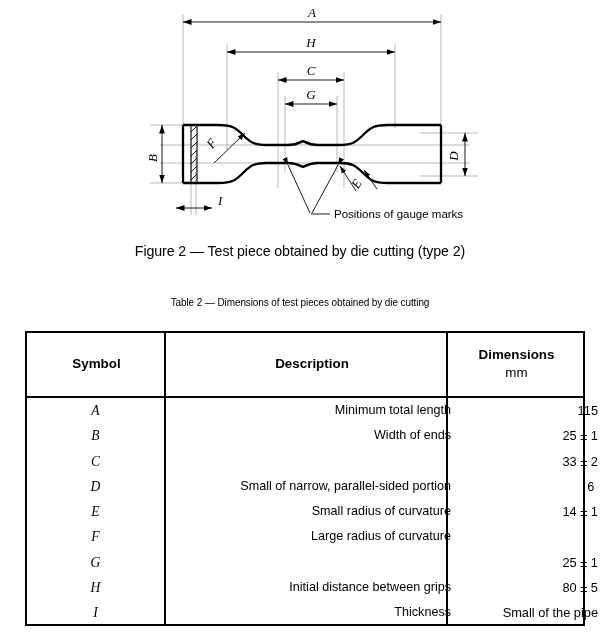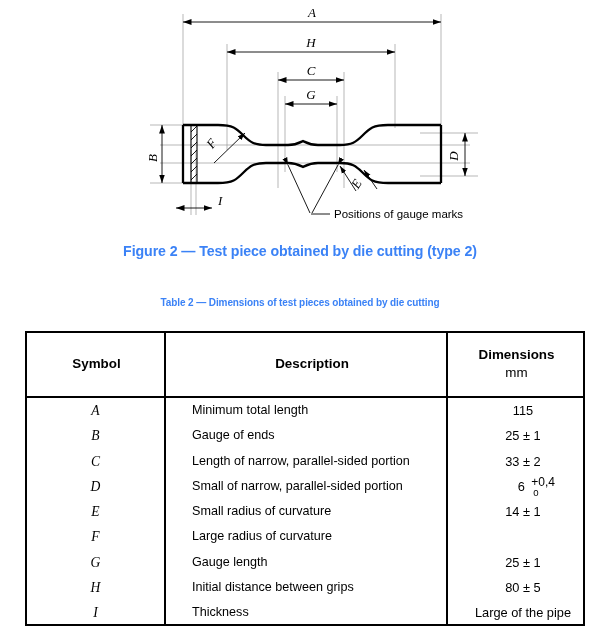--- a/index.html
+++ b/index.html
@@ -36,22 +36,22 @@
     font-family: "Liberation Sans", sans-serif;
     font-size: 11.5px;
     fill: #000;
   }
 
   
   .caption {
     position: absolute;
     width: 600px;
     text-align: center;
-    font-weight: bold;
-    color: #3b82f6;
+    font-weight: normal;
+    color: #000000;
   }
   #figure-caption {
     top: 243px;
     font-size: 14.2px;
     letter-spacing: -0.1px;
   }
   #table-caption {
     top: 297px;
     font-size: 10px;
     letter-spacing: -0.1px;
@@ -116,33 +116,33 @@
     left: 2px;
     width: 137px;
     text-align: center;
     font-family: "Liberation Serif", serif;
     font-style: italic;
     font-size: 13.6px;
     line-height: 25.3px;
   }
   .cell-desc {
     position: absolute;
-    left: 145px;
+    left: 130px;
     width: 296px;
-    text-align: left;
+    text-align: right;
     font-size: 12.6px;
     line-height: 25.3px;
     padding-left: 22px;
     box-sizing: border-box;
   }
   .cell-dim {
     position: absolute;
     left: 423px;
     width: 150px;
-    text-align: center;
+    text-align: right;
     font-size: 12.8px;
     line-height: 25.3px;
   }
 
   .tol {
     display: inline-block;
     position: relative;
     width: 0;
     height: 1em;
     vertical-align: baseline;
@@ -322,50 +322,48 @@
 </div>
 
 <div id="rows-area">
     <div class="row">
       <div class="cell-symbol">A</div>
       <div class="cell-desc">Minimum total length</div>
       <div class="cell-dim">115</div>
     </div>
     <div class="row">
       <div class="cell-symbol">B</div>
-      <div class="cell-desc">Gauge of ends</div>
+      <div class="cell-desc">Width of ends</div>
       <div class="cell-dim">25 ± 1</div>
     </div>
     <div class="row">
       <div class="cell-symbol">C</div>
-      <div class="cell-desc">Length of narrow, parallel-sided portion</div>
       <div class="cell-dim">33 ± 2</div>
     </div>
     <div class="row">
       <div class="cell-symbol">D</div>
       <div class="cell-desc">Small of narrow, parallel-sided portion</div>
       <div class="cell-dim"><span>6 </span><span class="tol"><span class="up">+0,4</span><span class="dn">0</span></span></div>
     </div>
     <div class="row">
       <div class="cell-symbol">E</div>
       <div class="cell-desc">Small radius of curvature</div>
       <div class="cell-dim">14 ± 1</div>
     </div>
     <div class="row">
       <div class="cell-symbol">F</div>
       <div class="cell-desc">Large radius of curvature</div>
     </div>
     <div class="row">
       <div class="cell-symbol">G</div>
-      <div class="cell-desc">Gauge length</div>
       <div class="cell-dim">25 ± 1</div>
     </div>
     <div class="row">
       <div class="cell-symbol">H</div>
       <div class="cell-desc">Initial distance between grips</div>
       <div class="cell-dim">80 ± 5</div>
     </div>
     <div class="row">
       <div class="cell-symbol">I</div>
       <div class="cell-desc">Thickness</div>
-      <div class="cell-dim">Large of the pipe</div>
+      <div class="cell-dim">Small of the pipe</div>
     </div>
   </div>
 
 </body></html>

